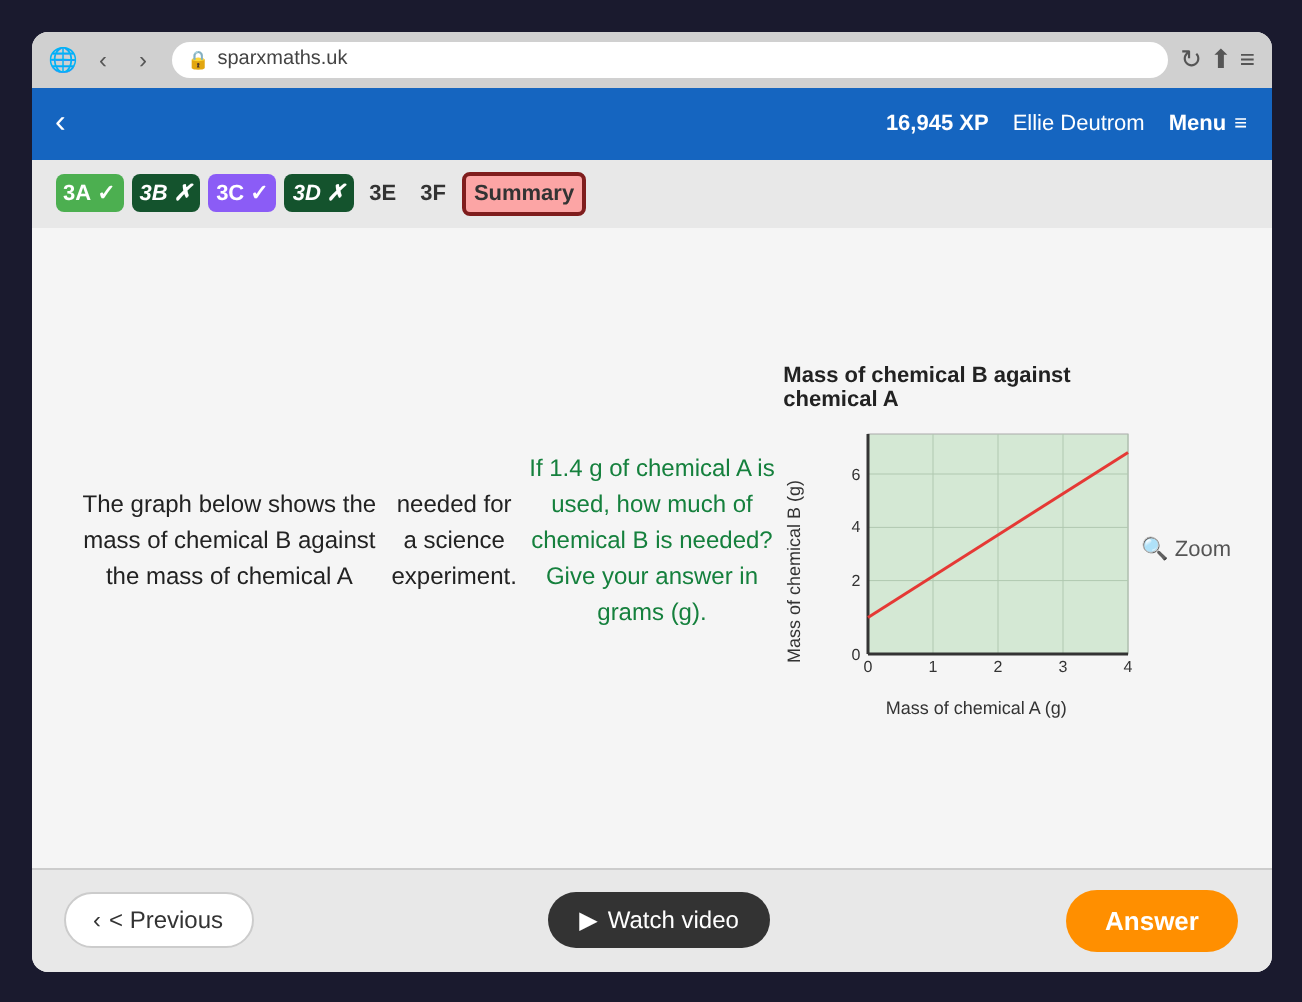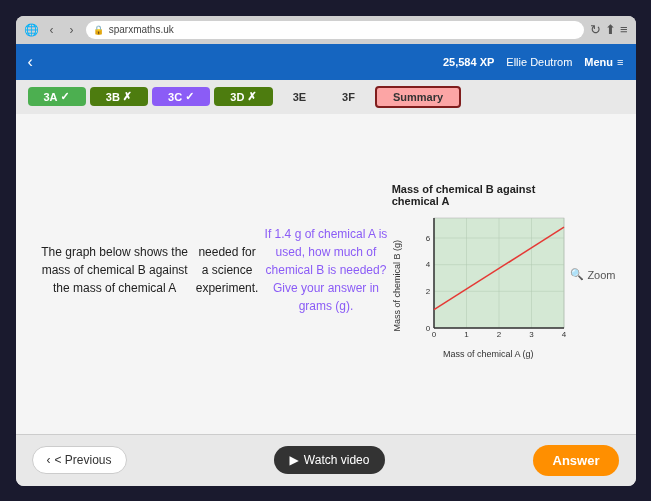--- a/index.html
+++ b/index.html
@@ -109,31 +109,31 @@
     }
     
     .tab-bar {
       background: #e8e8e8;
       padding: 6px 12px;
       display: flex;
       align-items: center;
       gap: 4px;
     }
     .tab {
-      padding: 3px 16px;
+      padding: 3px 4px;
       border-radius: 4px;
       font-size: 11px;
       font-weight: bold;
       display: flex;
       align-items: center;
       gap: 3px;
       cursor: pointer;
     }
     .tab-green { background: #4caf50; color: white; }
-    .tab-red { background: #4d7c0f; color: white; }
+    .tab-red { background: #14532d; color: white; font-style: italic; }
     .tab-blue { background: #8b5cf6; color: white; }
     .tab-plain { background: transparent; color: #333; }
     .tab-summary { background: #fca5a5; color: #333; border: 2px solid #7f1d1d; }
     
     .main-content {
       flex: 1;
       background: #f5f5f5;
       padding: 12px 20px;
       display: flex;
       align-items: center;
@@ -142,21 +142,21 @@
     .question-text {
       text-align: center;
       font-size: 12px;
       color: #222;
       line-height: 1.5;
       margin-bottom: 8px;
     }
     .question-sub {
       text-align: center;
       font-size: 12px;
-      color: #8b5cf6;
+      color: #15803d;
       line-height: 1.5;
       margin-bottom: 8px;
     }
     
     .graph-container {
       display: flex;
       flex-direction: column;
       align-items: center;
       margin-bottom: 6px;
     }
@@ -259,21 +259,21 @@
       <span>⬆</span>
       <span>≡</span>
     </div>
   </div>
 
   <div class="app-header">
     <div class="app-header-left">
       <span class="back-arrow">‹</span>
     </div>
     <div class="app-header-right">
-      <span class="xp-info">25,584 XP</span>
+      <span class="xp-info">16,945 XP</span>
       <span>Ellie Deutrom</span>
       <span class="menu-btn">
         <span>Menu</span>
         <span>≡</span>
       </span>
     </div>
   </div>
 
   <div class="tab-bar">
     <div class="tab tab-green">3A <span>✓</span></div>

